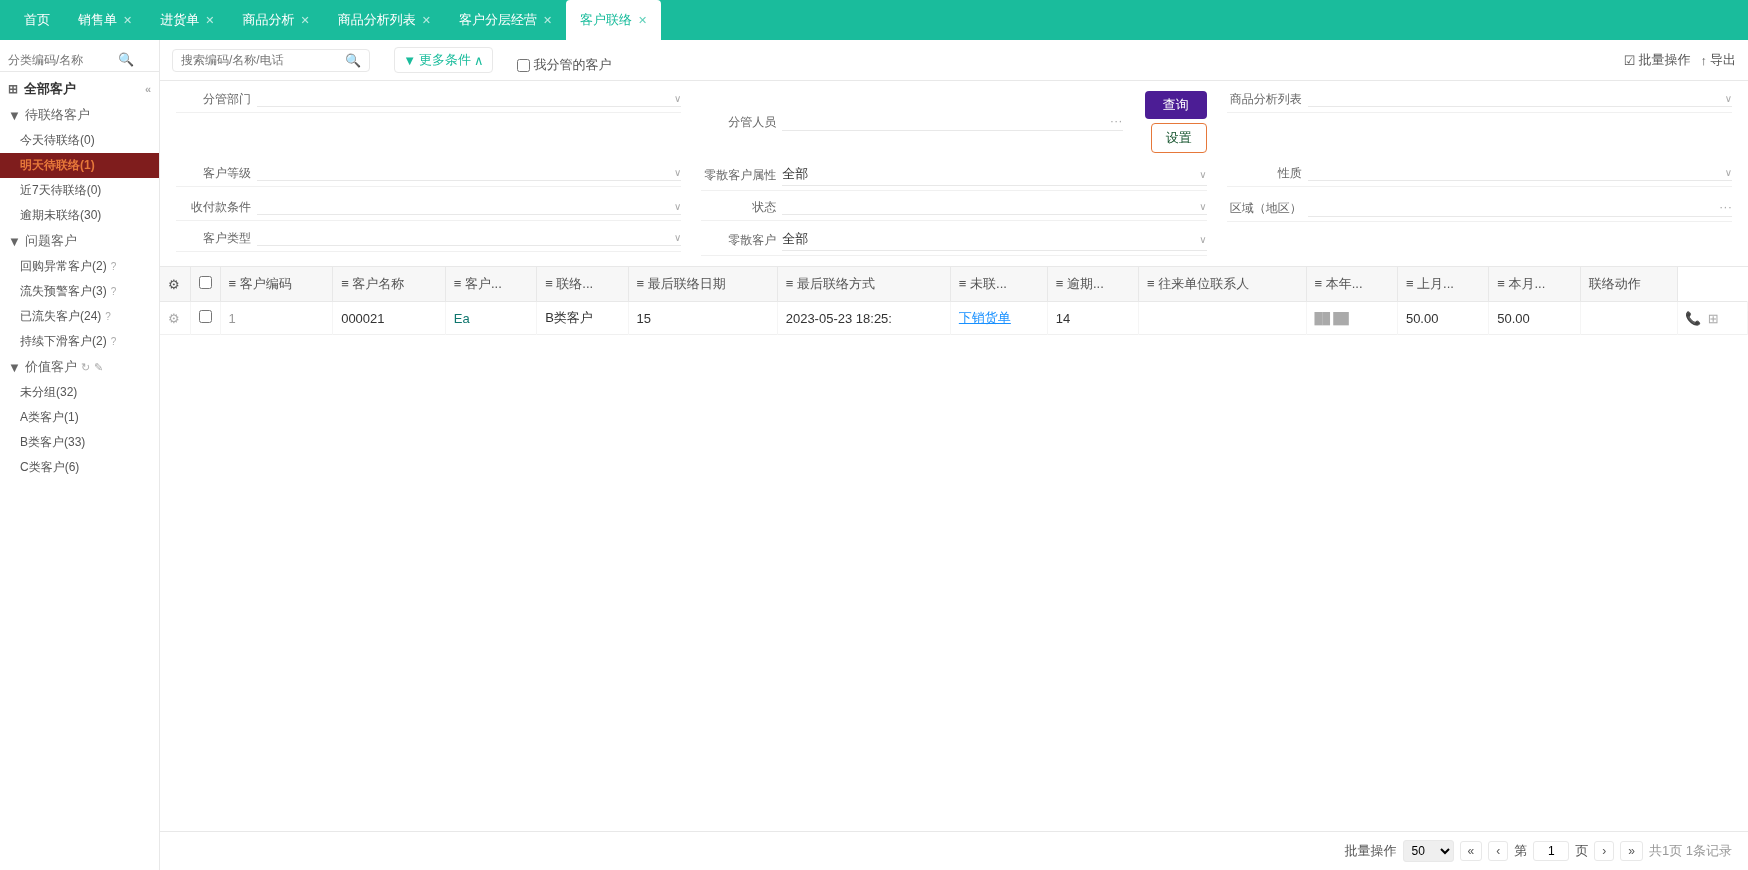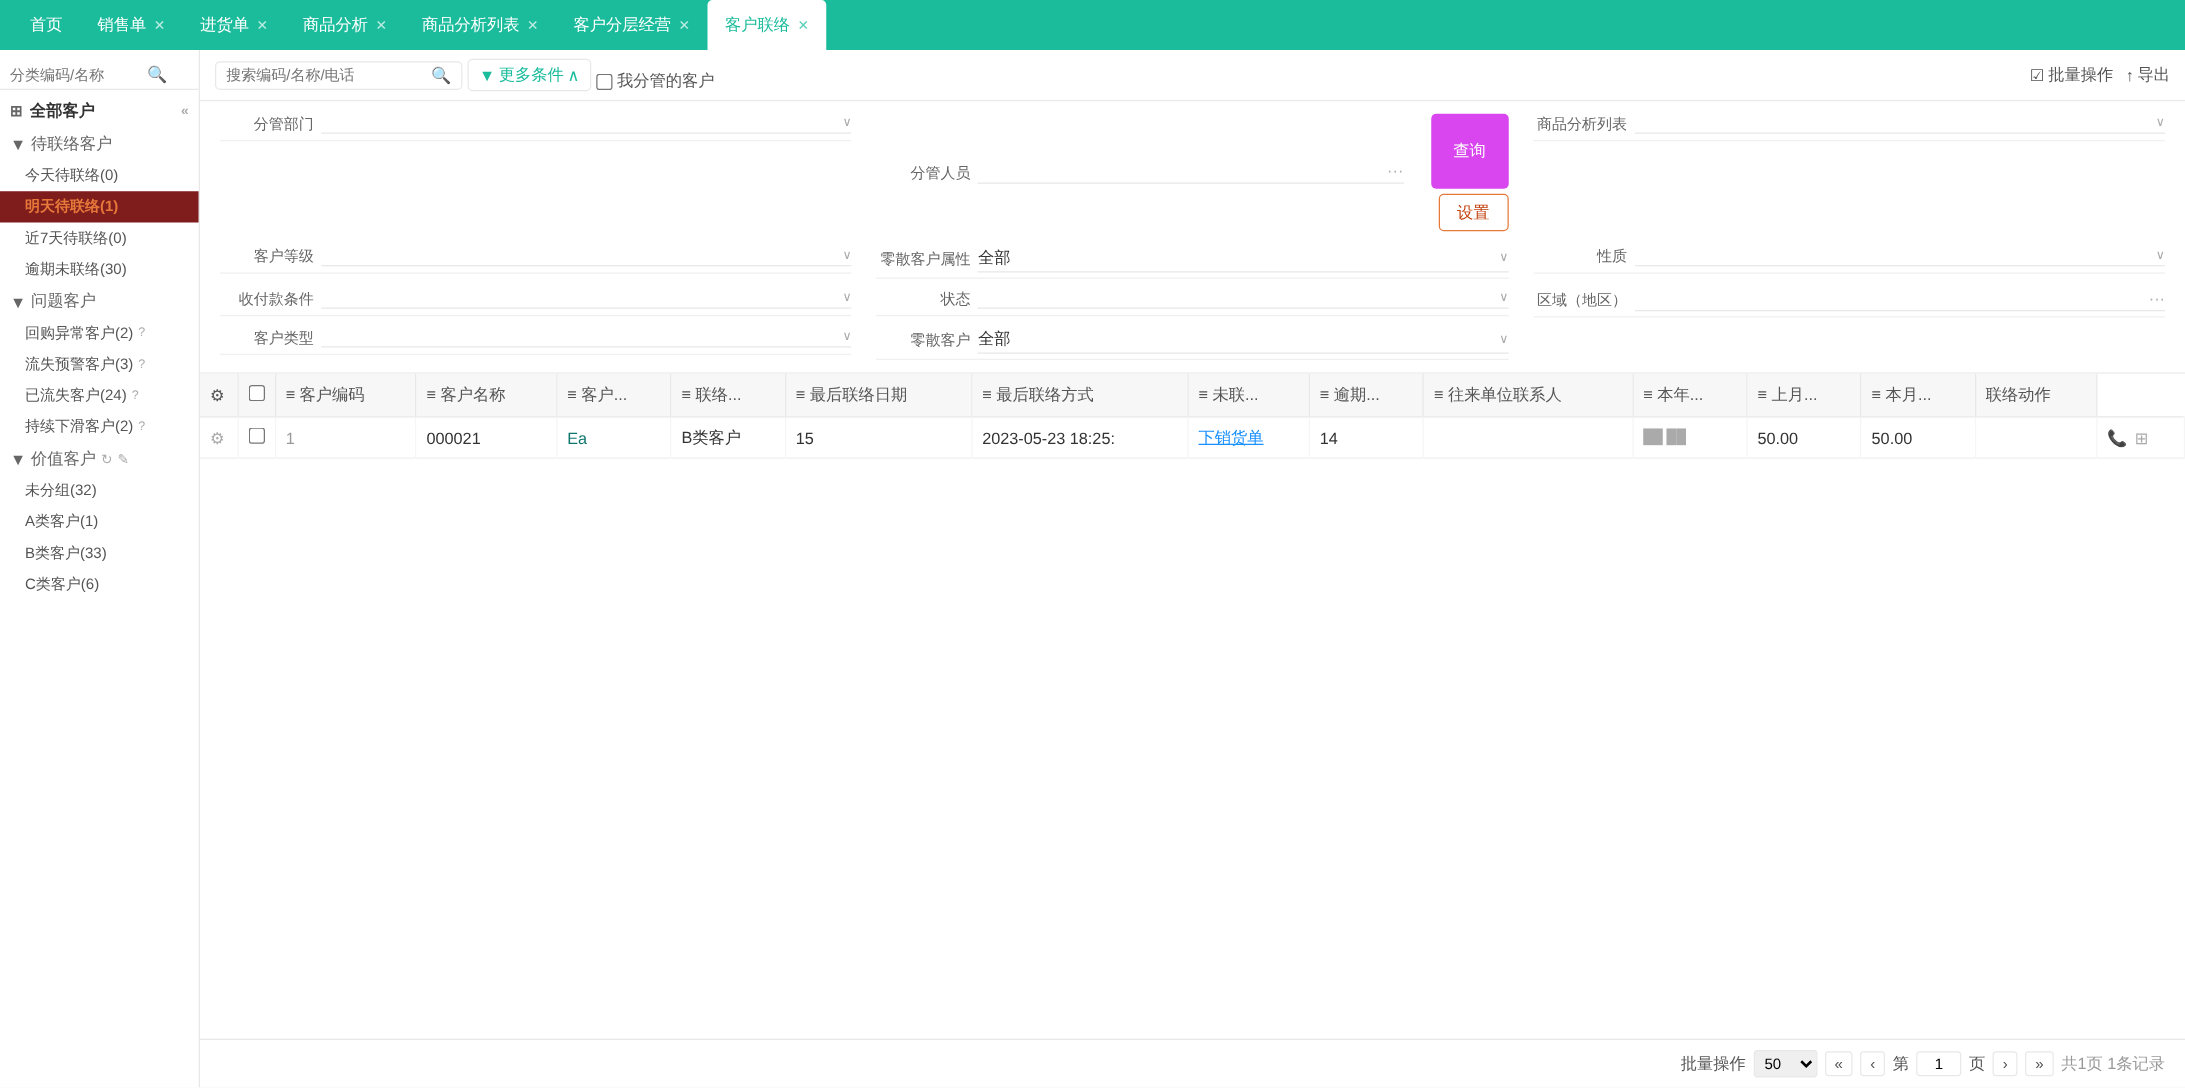--- a/index.html
+++ b/index.html
@@ -25,32 +25,32 @@
     .sidebar-group-label { padding: 4px 8px; font-size: 12px; color: #666; display: flex; align-items: center; }
     .sidebar-group-label .arrow { margin-right: 4px; }
     .sidebar-item { padding: 4px 8px 4px 20px; font-size: 12px; color: #555; cursor: pointer; white-space: nowrap; display: flex; align-items: center; }
     .sidebar-item.active { background: #7f1d1d; color: #e6783a; font-weight: bold; }
     .sidebar-item .help-icon { margin-left: 4px; color: #aaa; font-size: 10px; }
 
     
     .content-area { flex: 1; display: flex; flex-direction: column; overflow: hidden; }
 
     
-    .toolbar { display: flex; align-items: center; padding: 6px 12px; background: #fff; border-bottom: 1px solid #e8e8e8; gap: 4px; }
+    .toolbar { display: flex; align-items: center; padding: 6px 12px; background: #fff; border-bottom: 1px solid #e8e8e8; gap: 24px; }
     .search-input-wrap { display: flex; align-items: center; border: 1px solid #e8e8e8; border-radius: 4px; padding: 3px 8px; background: #fff; }
     .search-input-wrap input { border: none; outline: none; font-size: 12px; width: 160px; color: #999; }
     .search-icon { color: #aaa; cursor: pointer; margin-left: 4px; }
     .filter-btn { display: flex; align-items: center; gap: 3px; color: #1abc9c; cursor: pointer; font-size: 12px; border: 1px solid #e8e8e8; padding: 3px 8px; border-radius: 4px; background: #fff; }
     .my-customers-wrap { display: flex; align-items: center; gap: 4px; color: #555; font-size: 12px; cursor: pointer; margin-top: 10px; }
     .toolbar-right { margin-left: auto; display: flex; align-items: center; gap: 10px; }
     .batch-btn { display: flex; align-items: center; gap: 3px; color: #555; font-size: 12px; cursor: pointer; }
     .export-btn { display: flex; align-items: center; gap: 3px; color: #555; font-size: 12px; cursor: pointer; }
     .filter-input { flex: 1; border: none; border-bottom: 1px solid #e8e8e8; outline: none; font-size: 12px; color: #333; background: transparent; padding: 2px 0; }
-    .btn-query { background: #d946ef; color: #fff; border: none; border-radius: 4px; padding: 21px 18px; font-size: 13px; cursor: pointer; }
-    .btn-settings { background: #fff; color: #c2410c; border: 1px solid #e6783a; border-radius: 4px; padding: 5px 14px; font-size: 13px; cursor: pointer; }
+    .btn-query { background: #4c1d95; color: #fff; border: none; border-radius: 4px; padding: 5px 18px; font-size: 13px; cursor: pointer; }
+    .btn-settings { background: #fff; color: #14532d; border: 1px solid #e6783a; border-radius: 4px; padding: 5px 14px; font-size: 13px; cursor: pointer; }
     .action-btns { display: flex; flex-direction: column; gap: 4px; align-items: flex-end; justify-content: center; }
 
     
     .table-wrap { flex: 1; overflow: auto; background: #fff; margin: 0; }
     table { width: 100%; border-collapse: collapse; font-size: 12px; }
     thead tr { background: #f7f7f7; border-bottom: 1px solid #e8e8e8; }
     thead th { padding: 8px 8px; color: #555; font-weight: normal; text-align: left; white-space: nowrap; border-right: 1px solid #e8e8e8; position: relative; }
     tbody tr { border-bottom: 1px solid #f0f0f0; }
     tbody td { padding: 7px 8px; color: #333; white-space: nowrap; border-right: 1px solid #f5f5f5; }
     .link-text { color: #1890ff; cursor: pointer; text-decoration: underline; }

